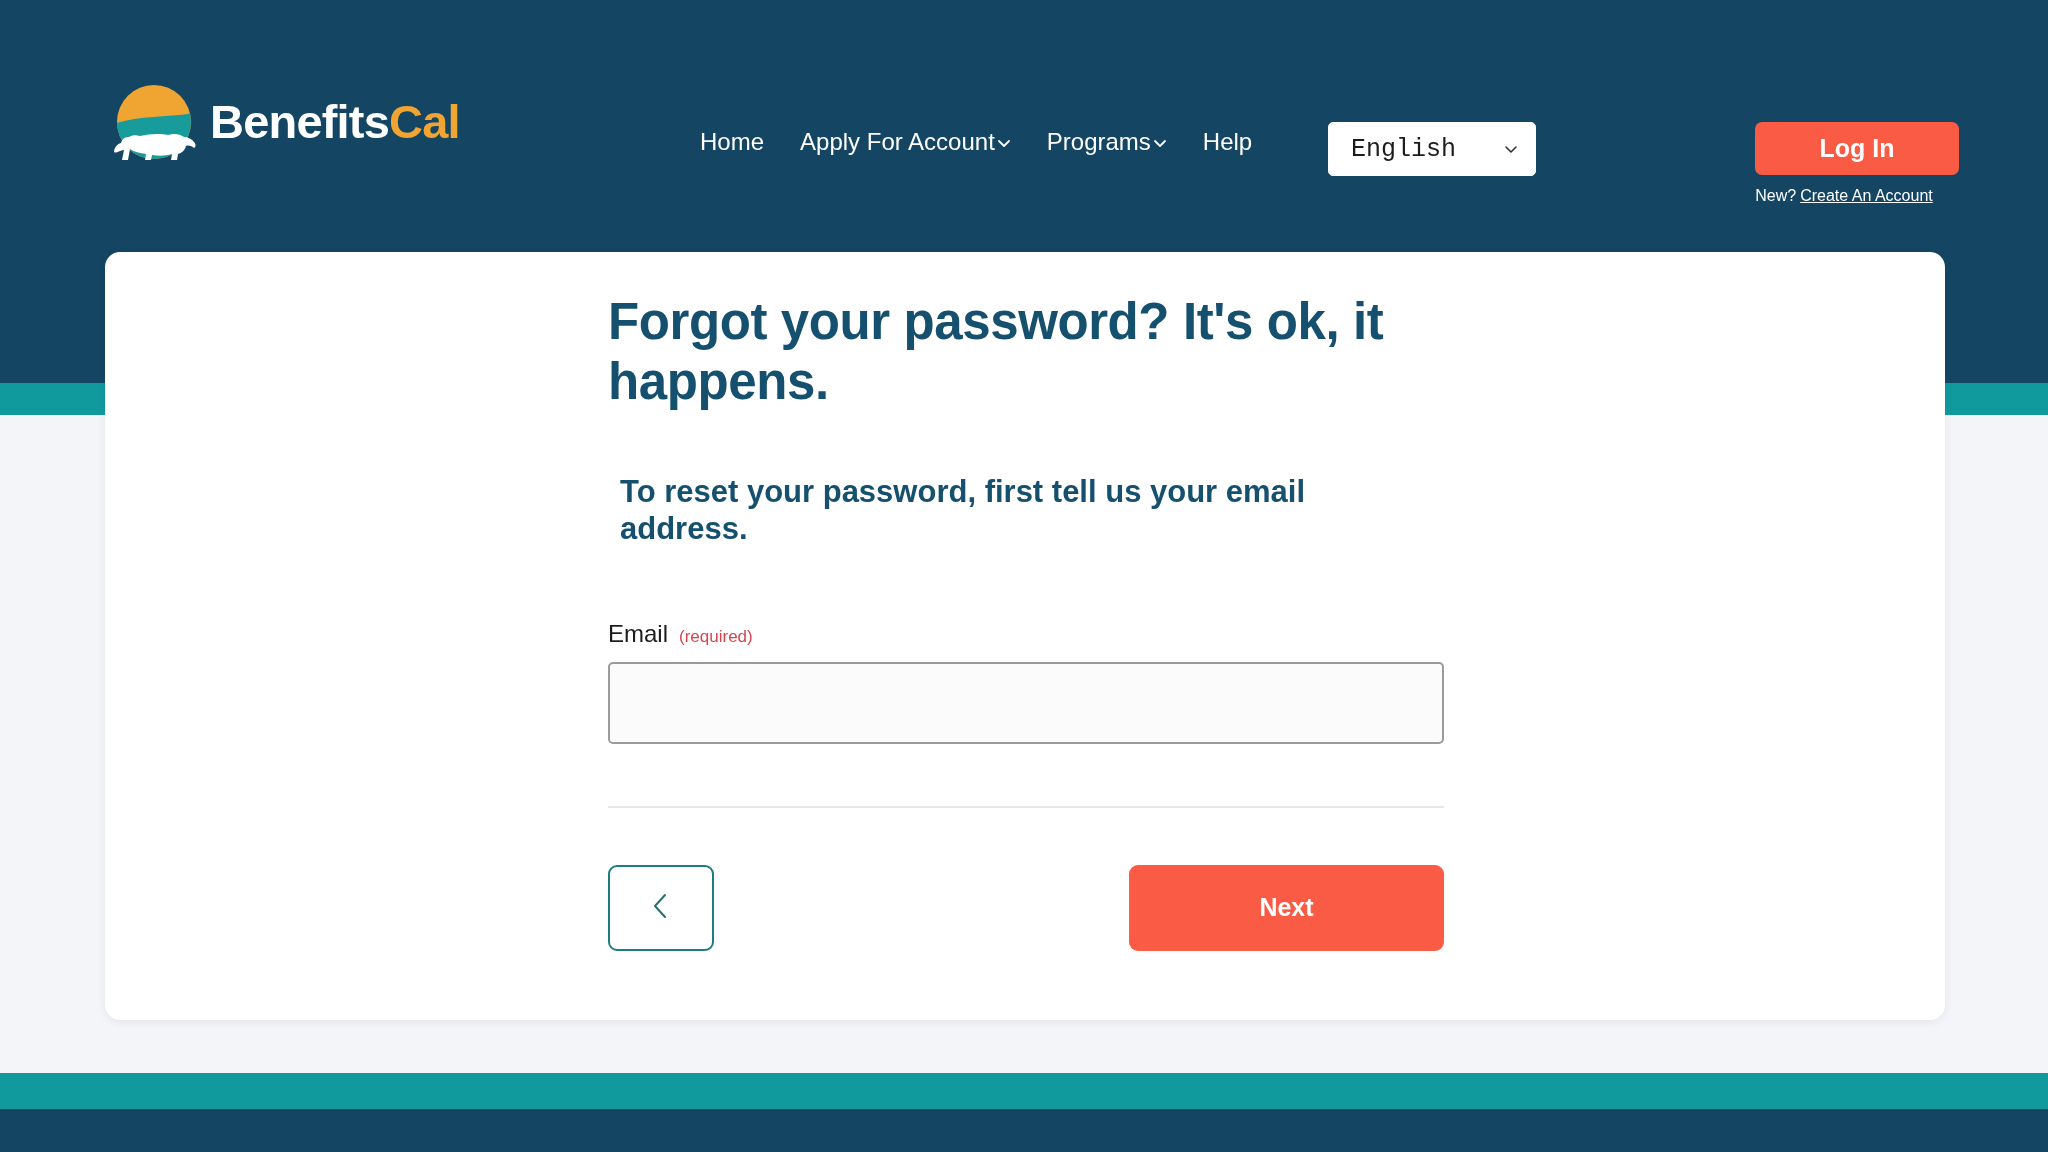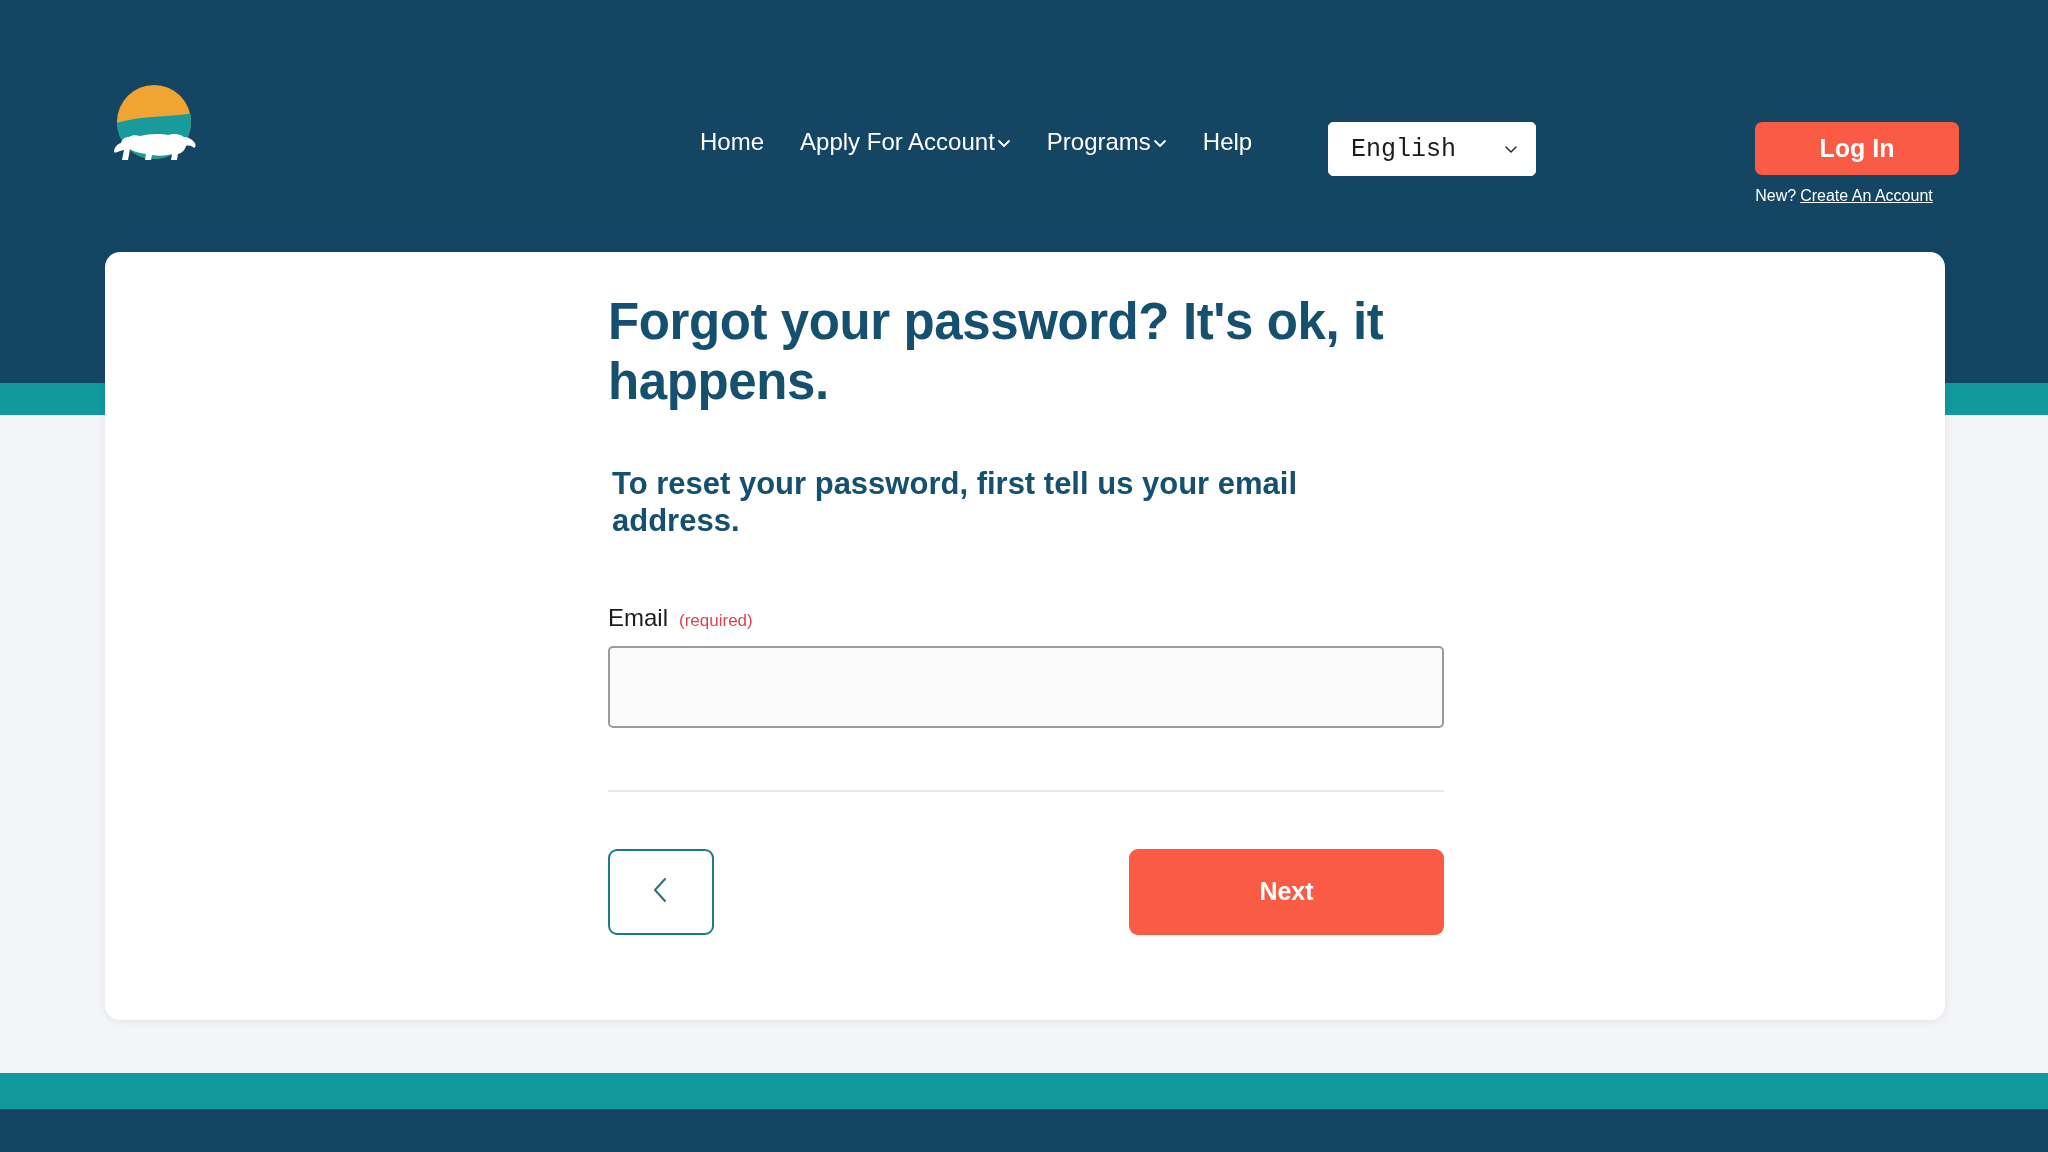--- a/index.html
+++ b/index.html
@@ -207,21 +207,21 @@
     margin: 0;
     color: #15506f;
     font-size: 51px;
     font-weight: 700;
     line-height: 1.17;
     letter-spacing: -0.4px;
     max-width: 840px;
   }
 
   h2.subtitle {
-    margin: 4px;
+    margin: 12px;
     padding-top: 51px;
     color: #15506f;
     font-size: 31px;
     font-weight: 700;
     line-height: 1.17;
     max-width: 760px;
   }
 
   .field-label {
     padding-top: 63px;
@@ -326,20 +326,23 @@
             <path d="M -6 48 C 20 30, 66 38, 98 28 L 98 86 L -6 86 Z" fill="#179b9b"></path>
           </g>
 
           <path d="M6 70 C 6 66, 9 62, 13 61 C 14 57, 17 55, 21 55 C 24 53, 28 53, 32 54
                    C 40 52, 52 51, 60 53 C 66 51, 72 52, 76 55 C 80 55, 84 57, 86 60
                    C 88 62, 88 65, 86 66 C 84 64, 81 63, 78 64 C 77 68, 74 71, 70 72
                    L 69 78 L 63 78 L 64 72 C 58 74, 50 74, 44 73 L 43 78 L 37 78 L 38 72
                    C 32 71, 26 70, 22 67 L 20 78 L 14 78 L 16 68 C 12 68, 8 72, 6 70 Z" fill="#ffffff"></path>
         </svg>
       </span>
+      <span class="brand-word">
+        <span class="w1">Benefits</span><span class="w2">Cal</span>
+      </span>
     </a>
 
     <nav class="nav">
       <span class="nav-item">
         <span>Home</span>
       </span>
       <span class="nav-item">
         <span>Apply For Account</span>
         <span class="caret">
           <svg width="14" height="14" viewBox="0 0 14 14">

